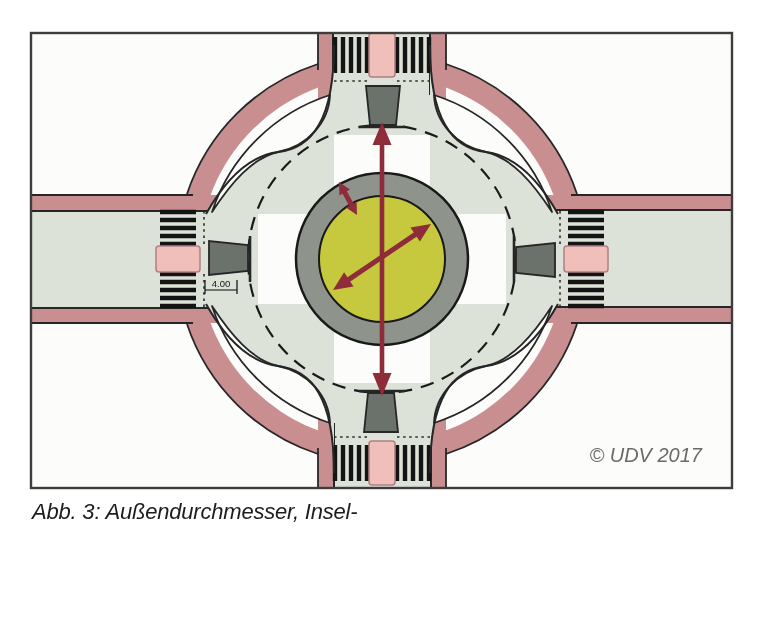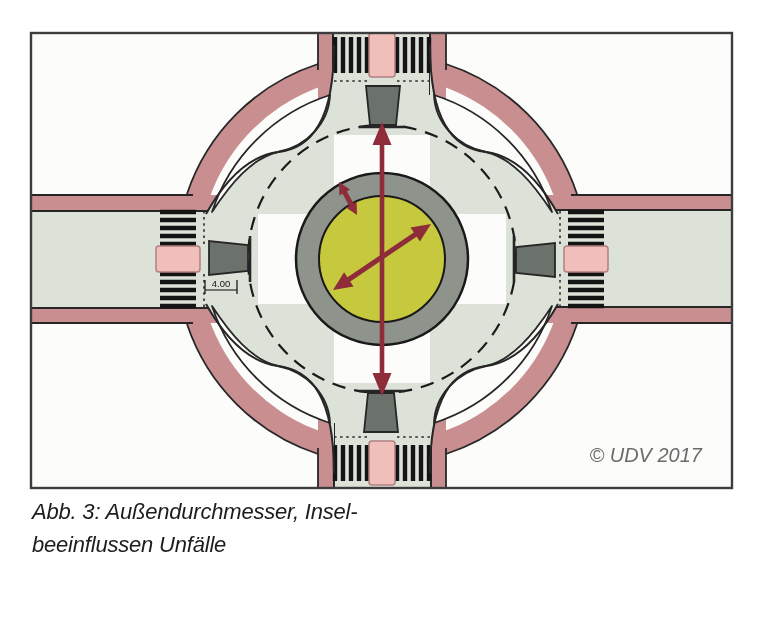--- a/index.html
+++ b/index.html
@@ -111,16 +111,15 @@
     </g>
 
     <text class="copyright" x="702" y="462" text-anchor="end">© UDV 2017</text>
   </g>
 
   <rect x="31" y="33" width="701" height="455" fill="none" stroke="#3d3d3d" stroke-width="2.4"></rect>
 </svg>
 
 <div class="caption">
   <div>Abb. 3: Außendurchmesser, Insel-</div>
-  <div>beeinflussen Unfälle</div>
 </div>
 
 </div>
 
 </body></html>

